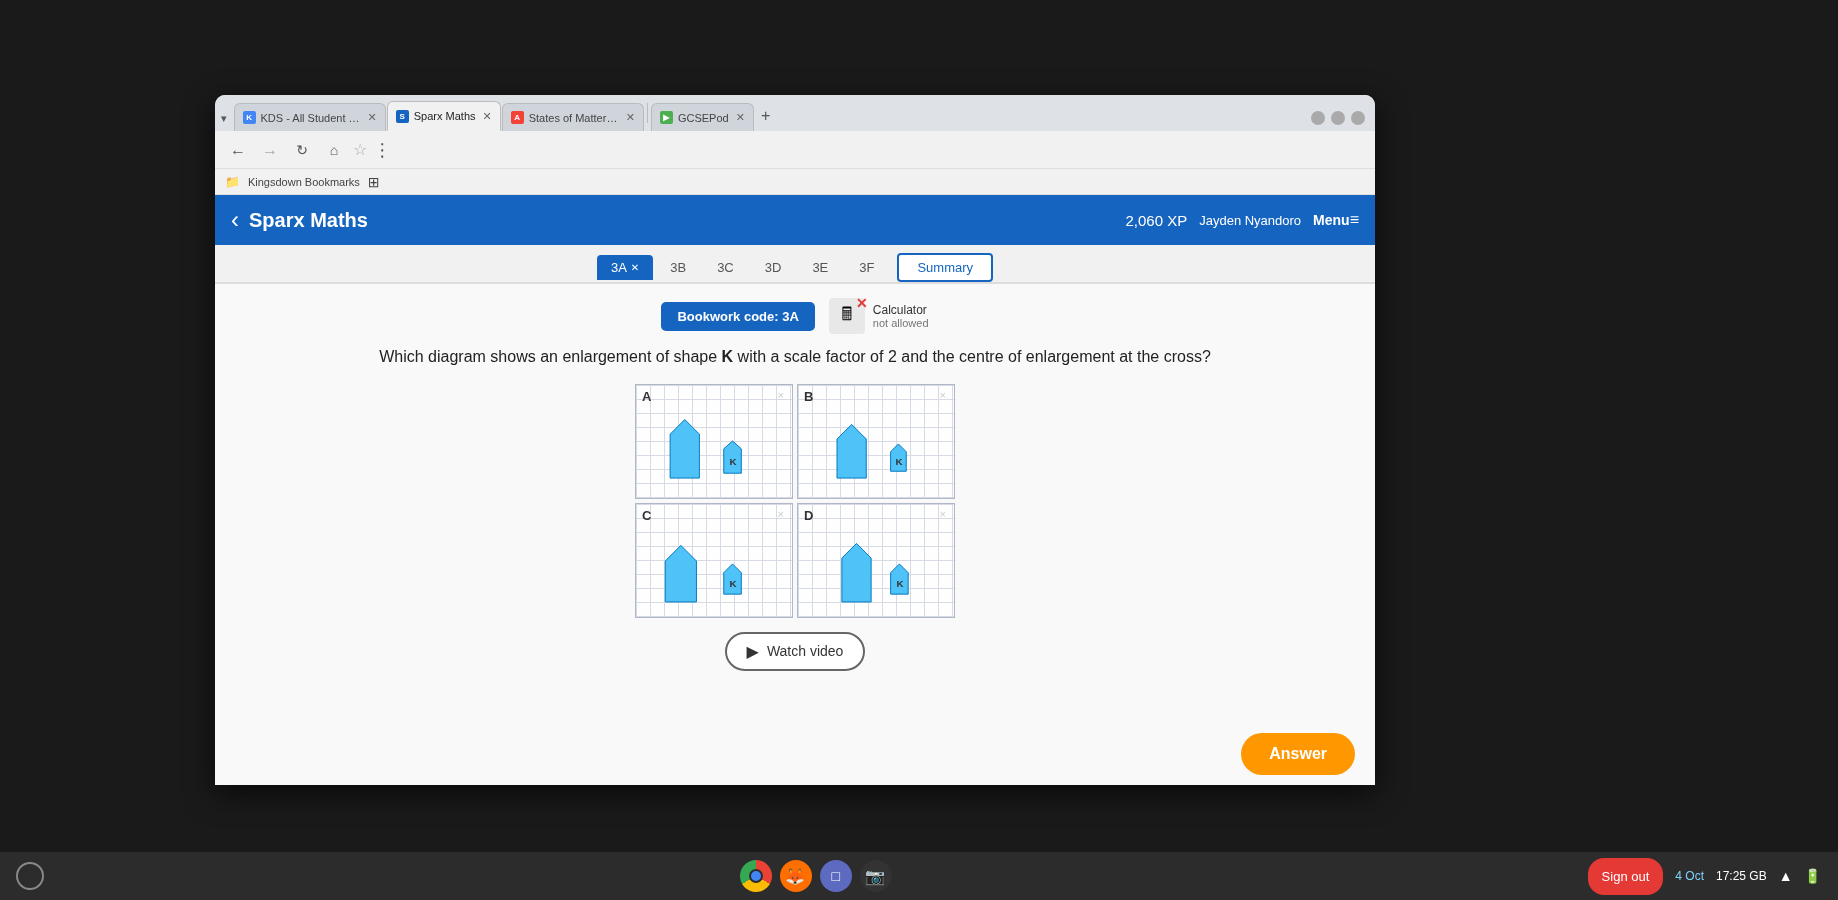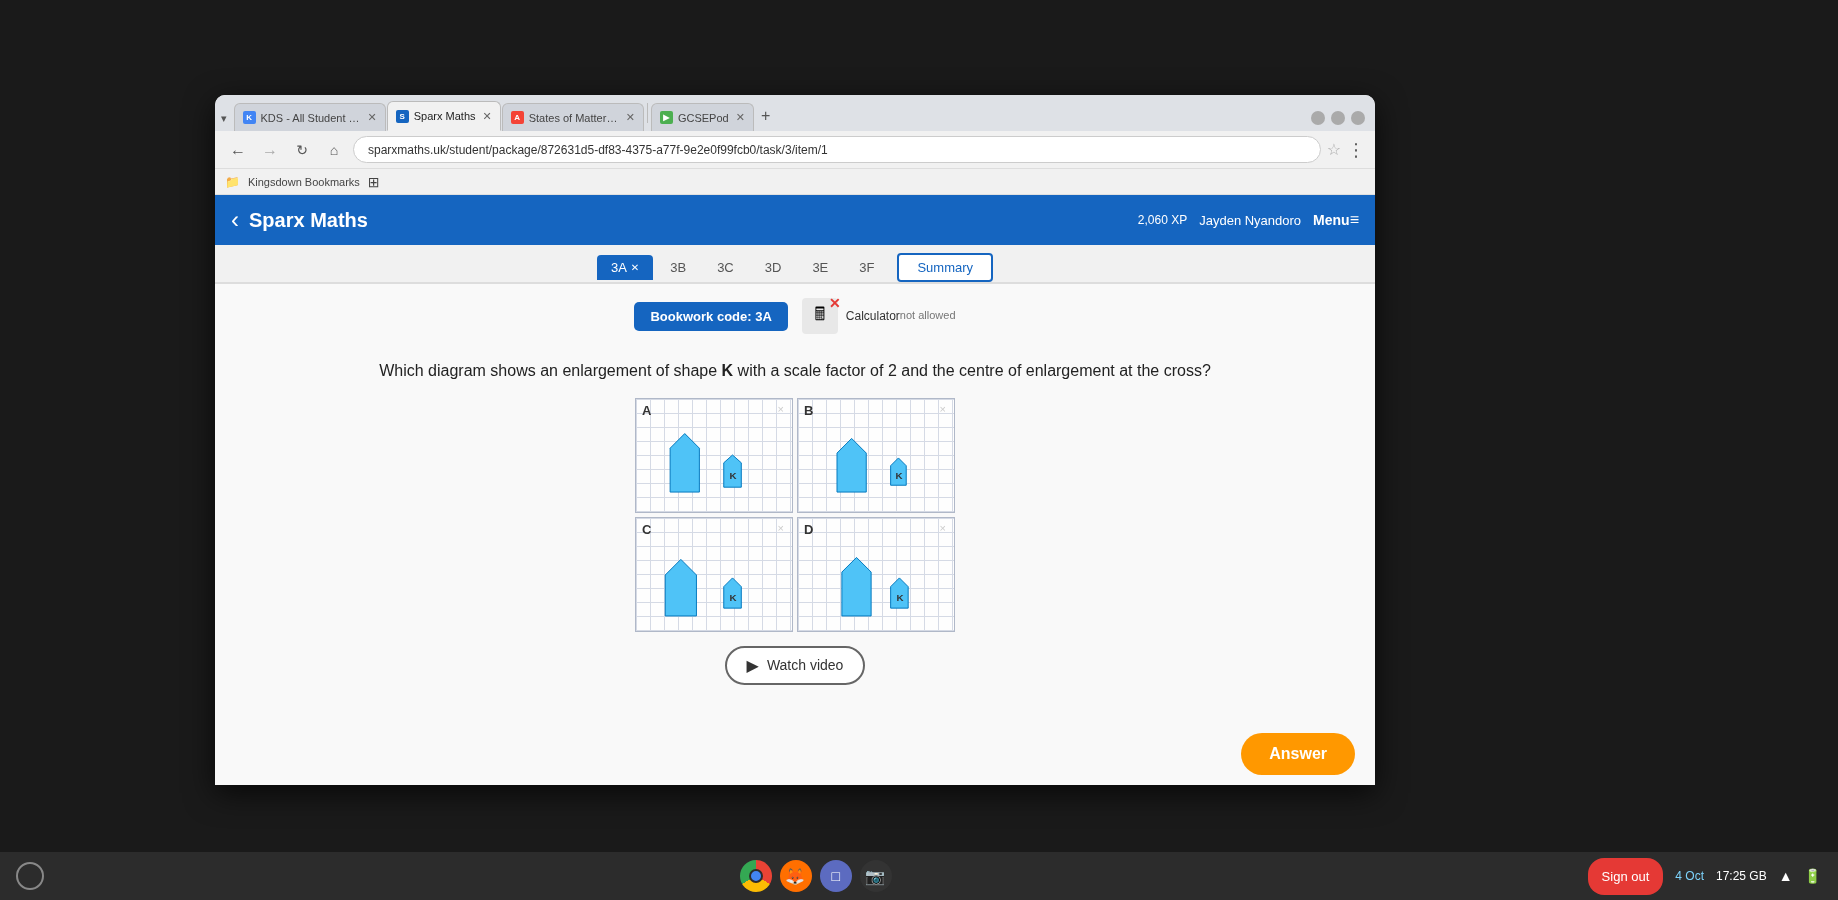--- a/index.html
+++ b/index.html
@@ -54,38 +54,37 @@
       <div style="width:14px;height:14px;border-radius:50%;background:#aaa;cursor:pointer;"></div>
       <div style="width:14px;height:14px;border-radius:50%;background:#aaa;cursor:pointer;"></div>
     </div>
   </div>
 
   <div style="height:38px;background:#f1f1f1;display:flex;align-items:center;padding:0 10px;gap:6px;border-bottom:1px solid #ddd;">
     <div style="width:26px;height:26px;display:flex;align-items:center;justify-content:center;border-radius:50%;cursor:pointer;color:#555;font-size:16px;">←</div>
     <div style="width:26px;height:26px;display:flex;align-items:center;justify-content:center;border-radius:50%;cursor:pointer;color:#aaa;font-size:16px;">→</div>
     <div style="width:26px;height:26px;display:flex;align-items:center;justify-content:center;border-radius:50%;cursor:pointer;color:#555;font-size:14px;">↻</div>
     <div style="width:26px;height:26px;display:flex;align-items:center;justify-content:center;border-radius:50%;cursor:pointer;color:#555;font-size:14px;">⌂</div>
-    <input style="flex: 1 1 0%; height: 27px; border: 1px solid rgb(204, 204, 204); border-radius: 14px; padding: 0px 14px; font-size: 12px; background: white; color: rgb(51, 51, 51);" value="sparxmaths.uk/student/package/872631d5-df83-4375-a77f-9e2e0f99fcb0/task/3/item/1">
     <div style="color:#aaa;font-size:16px;cursor:pointer;">☆</div>
     <div style="color:#555;font-size:18px;cursor:pointer;">⋮</div>
   </div>
 
   <div style="height:26px;background:#f1f1f1;display:flex;align-items:center;padding:0 10px;gap:8px;border-bottom:1px solid #e0e0e0;font-size:11px;color:#444;">
     <span style="font-size:12px;">📁</span>
     <span style="cursor:pointer;">Kingsdown Bookmarks</span>
     <span style="font-size:14px;cursor:pointer;">⊞</span>
   </div>
 
   <div style="flex:1;display:flex;flex-direction:column;background:#f9f9f9;height:calc(100% - 100px);">
 
     <div style="background:#1565c0;height:50px;display:flex;align-items:center;padding:0 16px;color:white;">
       <div style="font-size:24px;cursor:pointer;color:white;margin-right:10px;">‹</div>
       <div style="font-size:20px;font-weight:bold;color:white;">Sparx Maths</div>
       <div style="margin-left:auto;display:flex;align-items:center;gap:12px;">
-        <span style="font-size:12px;color:white;">2,060 XP</span>
+        <span style="font-size:15px;color:white;">2,060 XP</span>
         <span style="font-size:13px;color:white;">Jayden Nyandoro</span>
         <div style="display:flex;align-items:center;cursor:pointer;color:white;font-size:14px;font-weight:bold;">
           <span>Menu</span>
           <span style="font-size:16px;">≡</span>
         </div>
       </div>
     </div>
 
     <div style="background:#f1f1f1;display:flex;align-items:center;justify-content:center;padding:8px 0 0 0;gap:3px;border-bottom:2px solid #ddd;">
       <div style="padding:5px 14px;background:#1565c0;color:white;border-radius:4px 4px 0 0;font-size:13px;font-weight:500;display:flex;align-items:center;gap:4px;">
@@ -117,29 +116,29 @@
       <div style="display:flex;align-items:center;gap:14px;margin-bottom:10px;">
         <div style="background:#1565c0;color:white;padding:7px 16px;border-radius:5px;font-size:13px;font-weight:bold;">
           <span>Bookwork code: 3A</span>
         </div>
         <div style="display:flex;align-items:center;gap:8px;">
 
           <div style="width:36px;height:36px;background:#e8e8e8;border-radius:4px;display:flex;align-items:center;justify-content:center;position:relative;">
             <span style="font-size:18px;">🖩</span>
             <span style="position:absolute;top:-3px;right:-3px;color:#e53935;font-size:14px;font-weight:bold;">✕</span>
           </div>
-          <div style="display:flex;flex-direction:row;">
+          <div style="display:flex;flex-direction:column;">
             <span style="font-size:12px;color:#333;">Calculator</span>
             <span style="font-size:11px;color:#777;">not allowed</span>
           </div>
         </div>
       </div>
 
 
-      <div style="font-size:16px;color:#222;text-align:center;margin-bottom:14px;line-height:1.6;margin-top:14px;">
+      <div style="font-size:16px;color:#222;text-align:center;margin-bottom:14px;line-height:1.6;">
         Which diagram shows an enlargement of shape <strong>K</strong> with a scale factor of 2 and the centre of enlargement at the cross?
       </div>
 
       <div style="display:grid;grid-template-columns:1fr 1fr;grid-template-rows:1fr 1fr;gap:4px;width:320px;margin-bottom:14px;">
 
         <div style="background:#fefefe;border:1px solid #b0b8c8;position:relative;height:115px;cursor:pointer;">
           <div style="position:absolute;top:0;left:0;right:0;bottom:0;background-image:linear-gradient(to right,#d5dae5 1px,transparent 1px),linear-gradient(to bottom,#d5dae5 1px,transparent 1px);background-size:14px 14px;"></div>
           <span style="position:absolute;top:4px;left:6px;font-size:13px;font-weight:bold;color:#333;z-index:2;">A</span>
           <span style="position:absolute;top:4px;right:8px;font-size:11px;color:#ccc;z-index:2;">×</span>
           <svg style="position:absolute;top:0;left:0;width:100%;height:100%;z-index:1;" viewBox="0 0 160 115">

